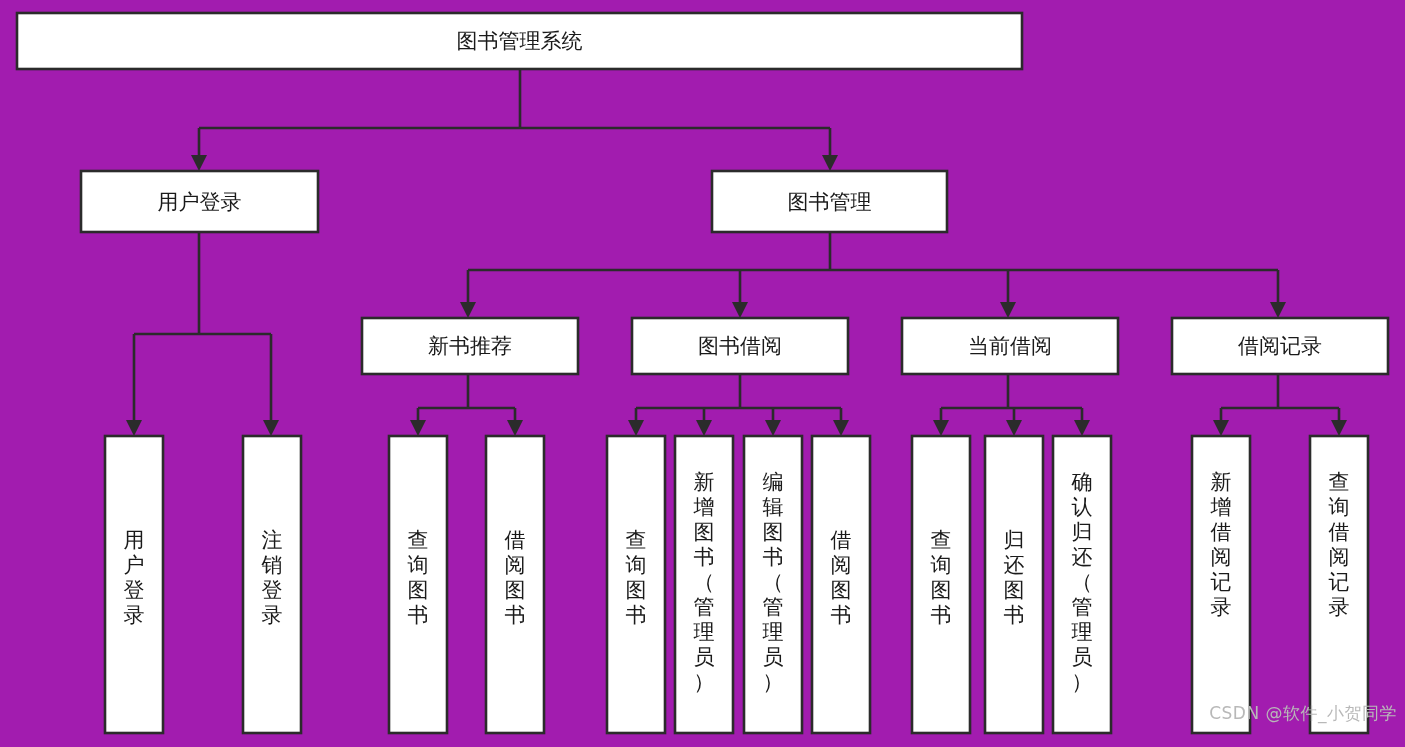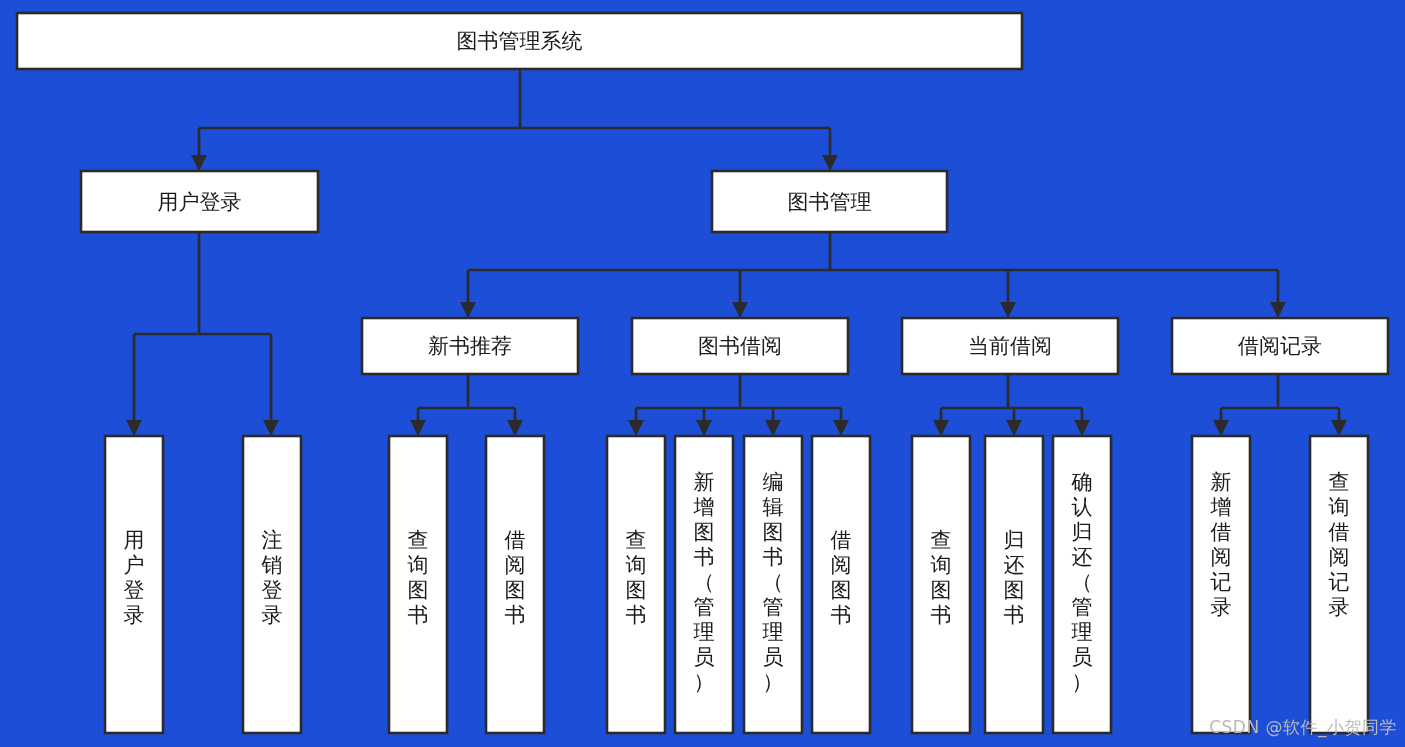--- a/index.html
+++ b/index.html
@@ -11,21 +11,21 @@
   body {
     width: 1405px;
     height: 747px;
     overflow: hidden;
     font-family: "DejaVu Sans", "Liberation Sans", sans-serif;
   }
   #diagram-root {
     position: relative;
     width: 1405px;
     height: 747px;
-    background: #1d4ed8;
+    background: #a21caf;
   }
   svg.diagram-canvas {
     position: absolute;
     left: 0;
     top: 0;
     width: 1405px;
     height: 747px;
     display: block;
   }
   .node-box {
@@ -52,21 +52,21 @@
   }
   .node-label-vertical {
     fill: #1a1a1a;
     font-family: "DejaVu Sans", "Liberation Sans", sans-serif;
     font-size: 21px;
     text-anchor: middle;
   }
   .watermark-text {
     position: absolute;
     right: 8px;
-    bottom: 8px;
+    bottom: 22px;
     font-family: "DejaVu Sans", "Liberation Sans", sans-serif;
     font-size: 17px;
     color: #b8b8b8;
     letter-spacing: 0.5px;
     white-space: nowrap;
     user-select: none;
   }
 </style>
 </head>
 <body>

